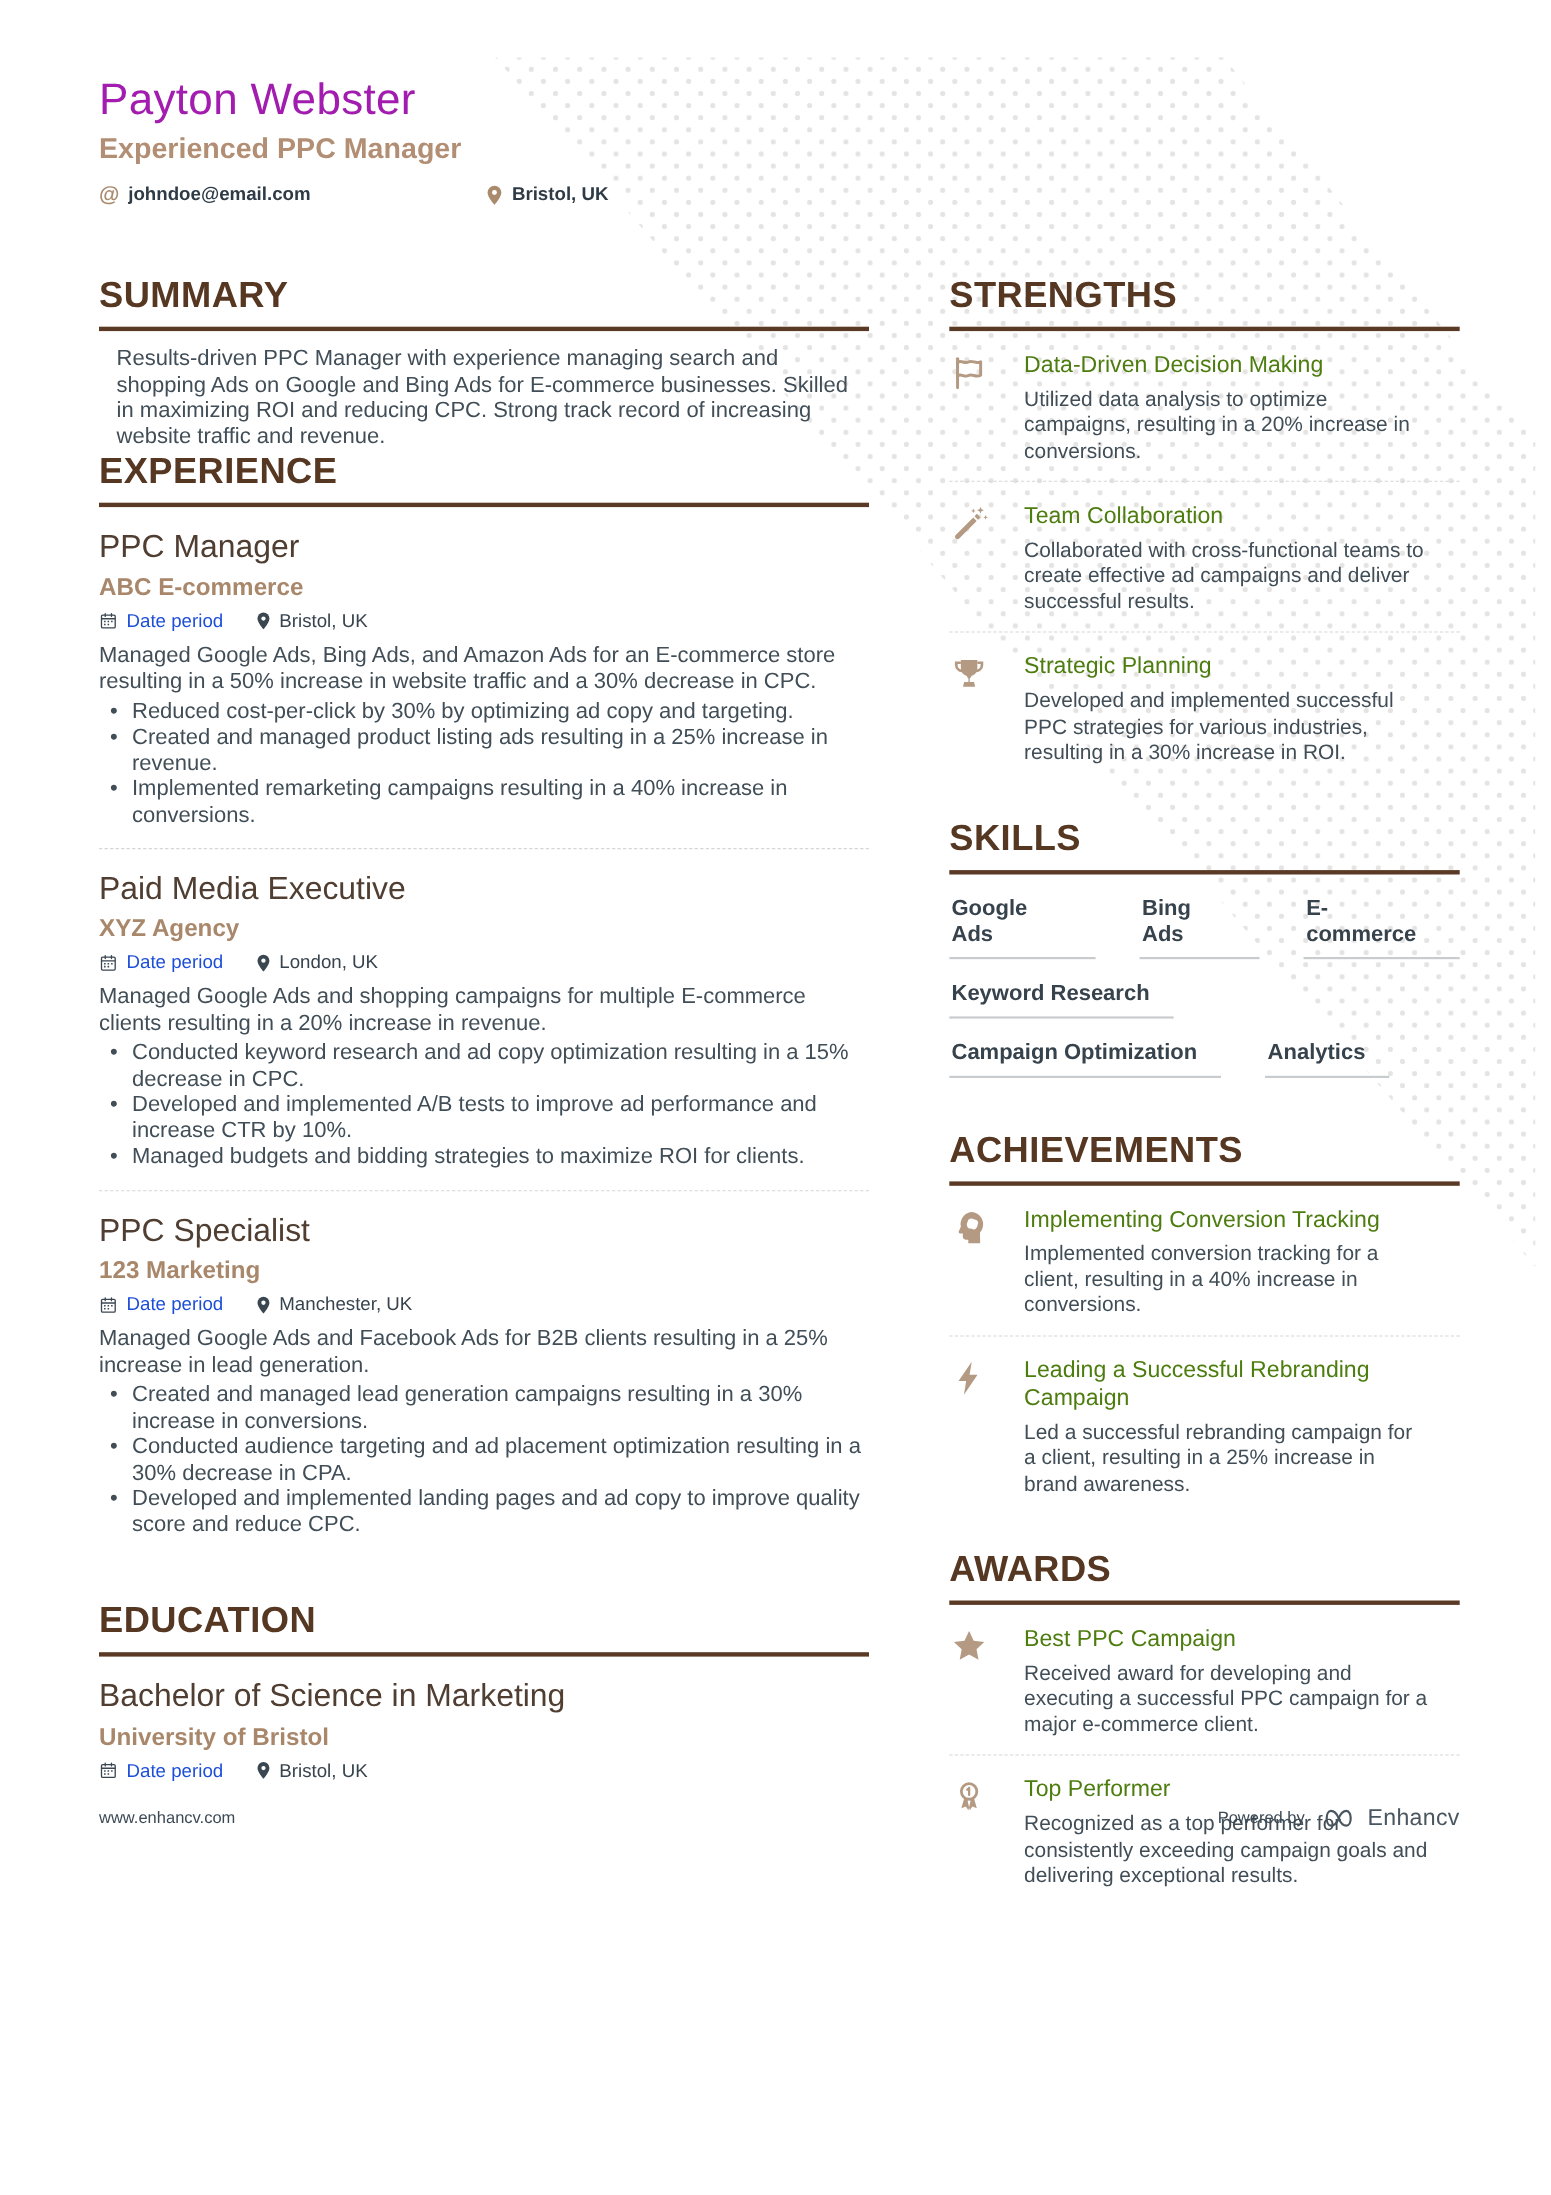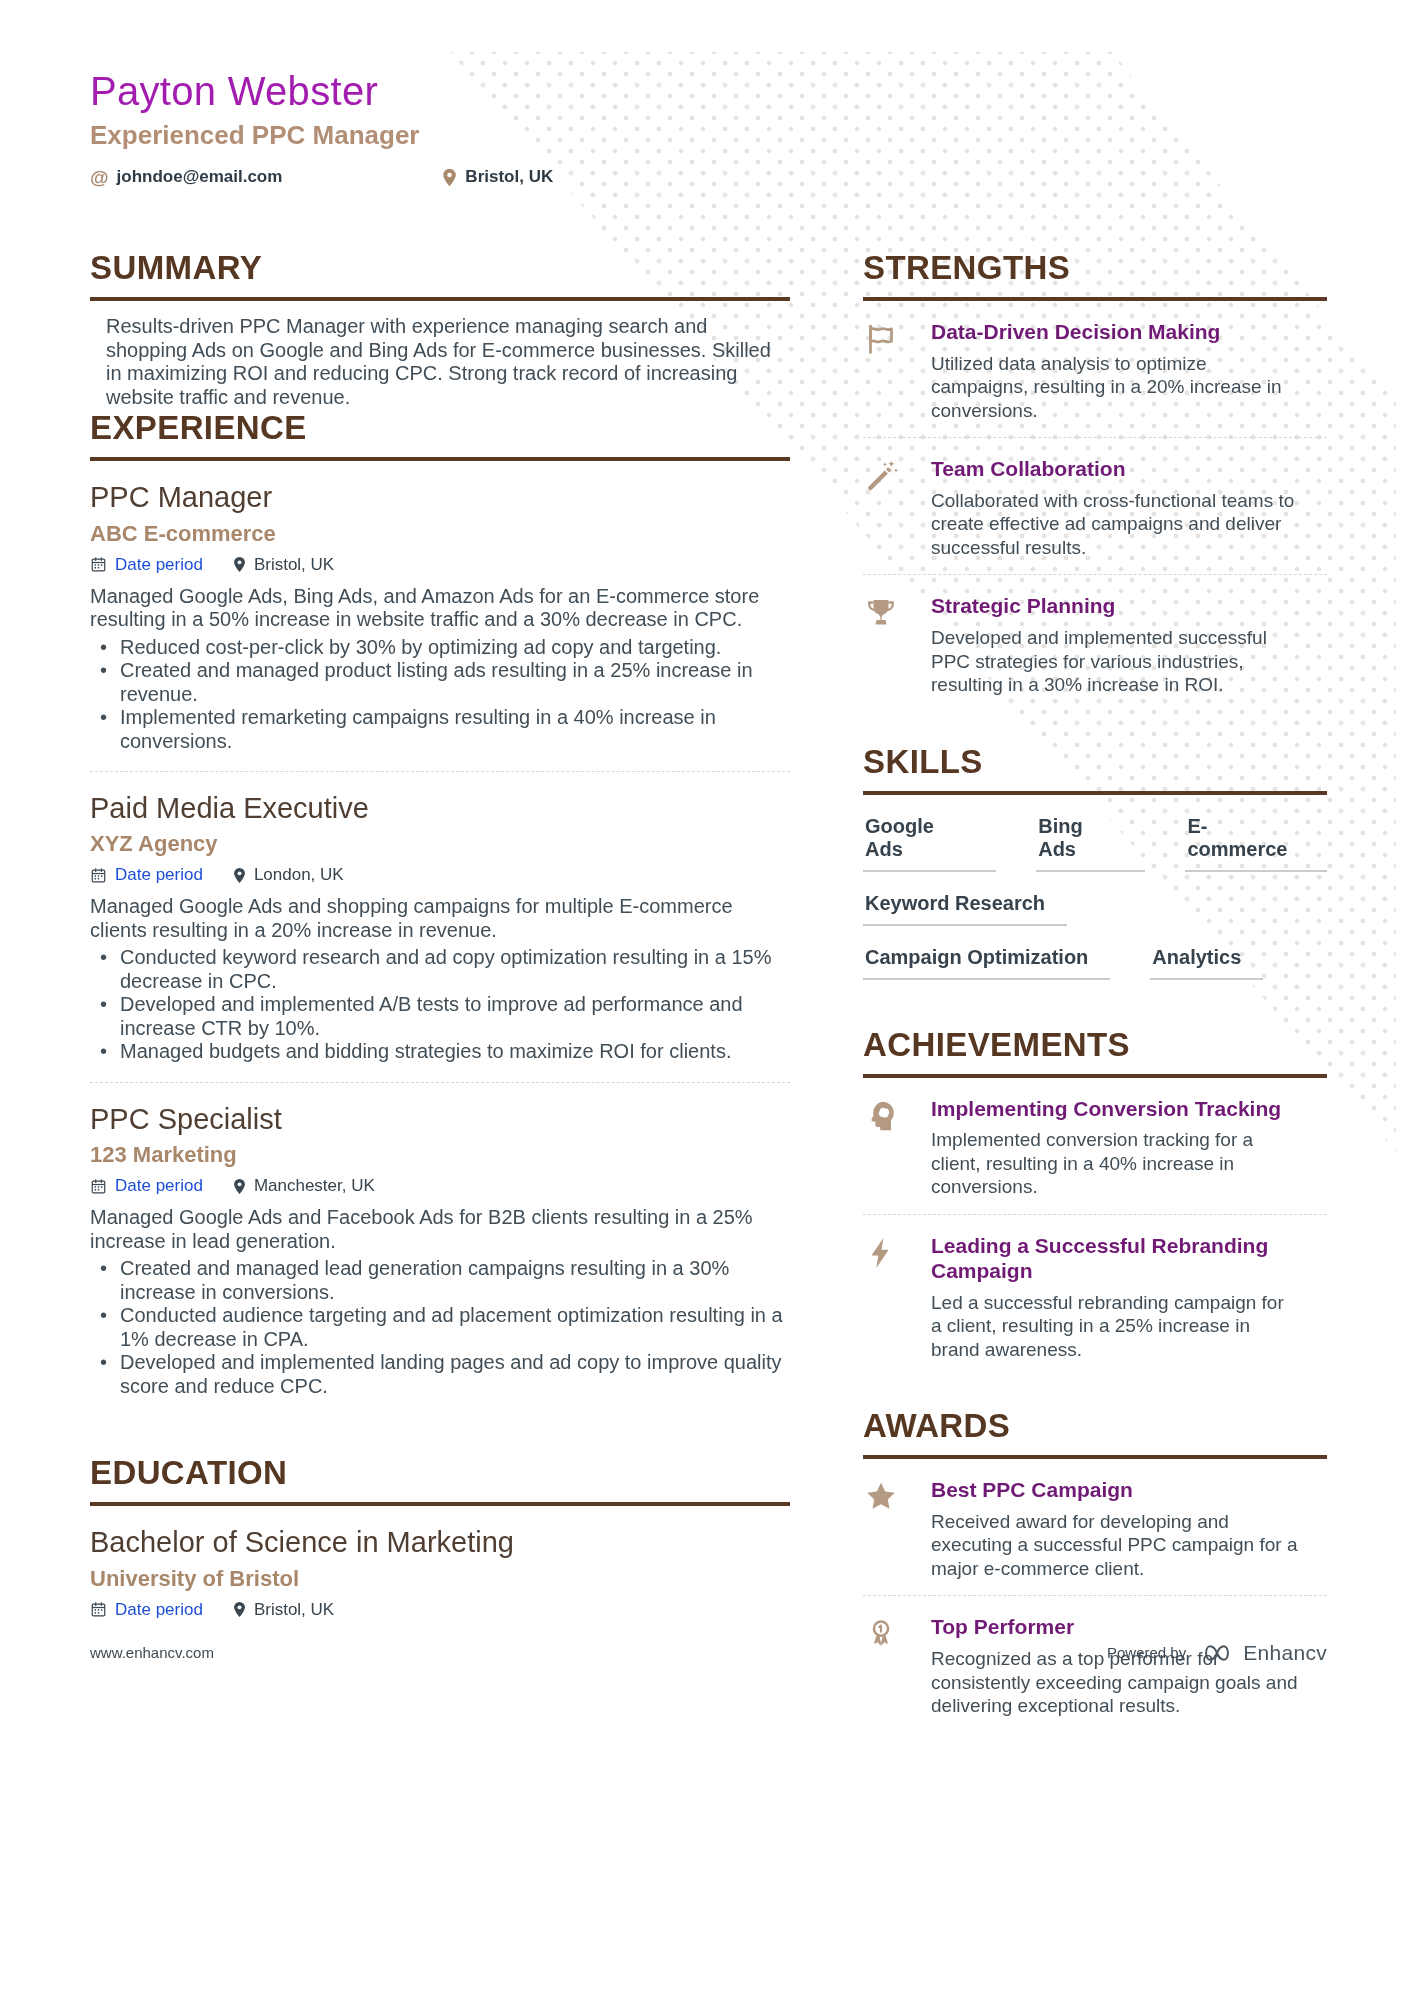--- a/index.html
+++ b/index.html
@@ -51,21 +51,21 @@
   .meta-loc{color:#37434d;}
   .desc{margin:10px 0 0 0;font-size:20px;line-height:23.5px;}
   ul.bullets{margin:4px 0 0 0;padding:0;list-style:none;}
   ul.bullets li{position:relative;padding-left:30px;font-size:20px;line-height:23.5px;}
   ul.bullets li::before{content:"•";position:absolute;left:10px;color:#414e57;}
   .divider{border:none;border-top:1px dashed #d4d6d8;margin:18px 0 0 0;}
 
   
   .r-item{margin-top:18px;display:grid;grid-template-columns:68px 1fr;}
   .r-ico{grid-row:1/3;padding-top:2px;}
-  .r-title{font-size:21px;line-height:1.22;font-weight:700;color:#701a75;}
+  .r-title{font-size:21px;line-height:1.22;font-weight:400;color:#4d7c0f;}
   .r-body{margin:7px 0 0 0;font-size:19px;line-height:23.5px;max-width:368px;}
   .r-div{border:none;border-top:1px dashed #d4d6d8;margin:15px 0 0 0;}
 
   
   .skill-row{display:flex;column-gap:40px;margin-top:20px;}
   .skill{font-size:20px;font-weight:700;color:#36424c;padding:0 22px 9px 2px;border-bottom:2px solid #c9ccce;}
 
   
   .footer{position:absolute;left:90px;right:83px;bottom:52px;display:flex;justify-content:space-between;align-items:center;z-index:1;}
   .footer-site{font-size:15px;color:#3c4954;}
@@ -190,21 +190,21 @@
               <svg class="icon-svg dark-ic" width="13" height="17" viewBox="0 0 24 30">
                   <path fill="currentColor" d="M12 1a10 10 0 0 1 10 10c0 7-10 18-10 18S2 18 2 11A10 10 0 0 1 12 1Z"></path>
                   <circle cx="12" cy="11" r="3.6" fill="#fff"></circle>
                 </svg>
               <span>Manchester, UK</span>
             </span>
           </div>
           <p class="desc">Managed Google Ads and Facebook Ads for B2B clients resulting in a 25% increase in lead generation.</p>
           <ul class="bullets">
             <li>Created and managed lead generation campaigns resulting in a 30% increase in conversions.</li>
-            <li>Conducted audience targeting and ad placement optimization resulting in a 1% decrease in CPA.</li>
+            <li>Conducted audience targeting and ad placement optimization resulting in a 30% decrease in CPA.</li>
             <li>Developed and implemented landing pages and ad copy to improve quality score and reduce CPC.</li>
           </ul>
         </div>
       </section>
 
       <section class="section-gap" style="margin-top:56px;">
         <h2 class="sec">EDUCATION</h2>
         <div class="job-title">Bachelor of Science in Marketing</div>
         <div class="company">University of Bristol</div>
         <div class="meta">

